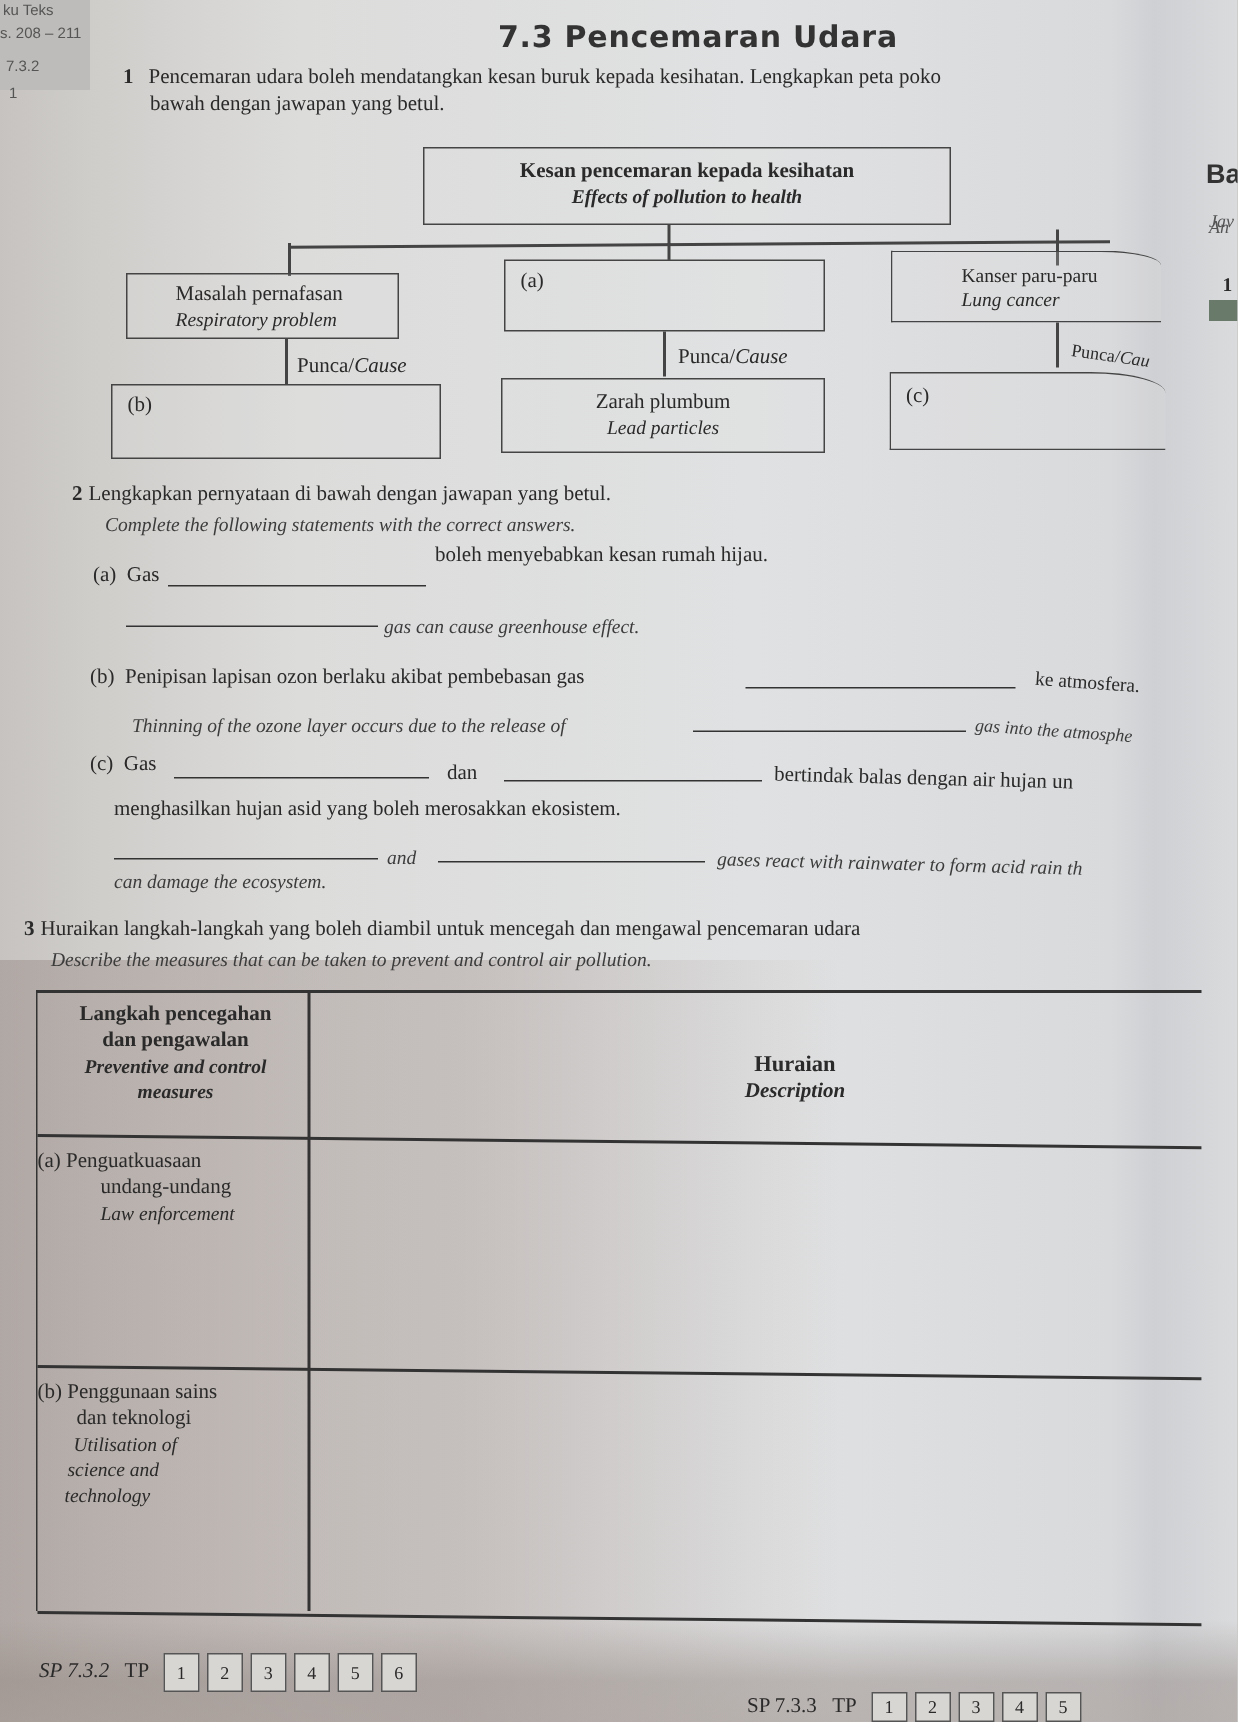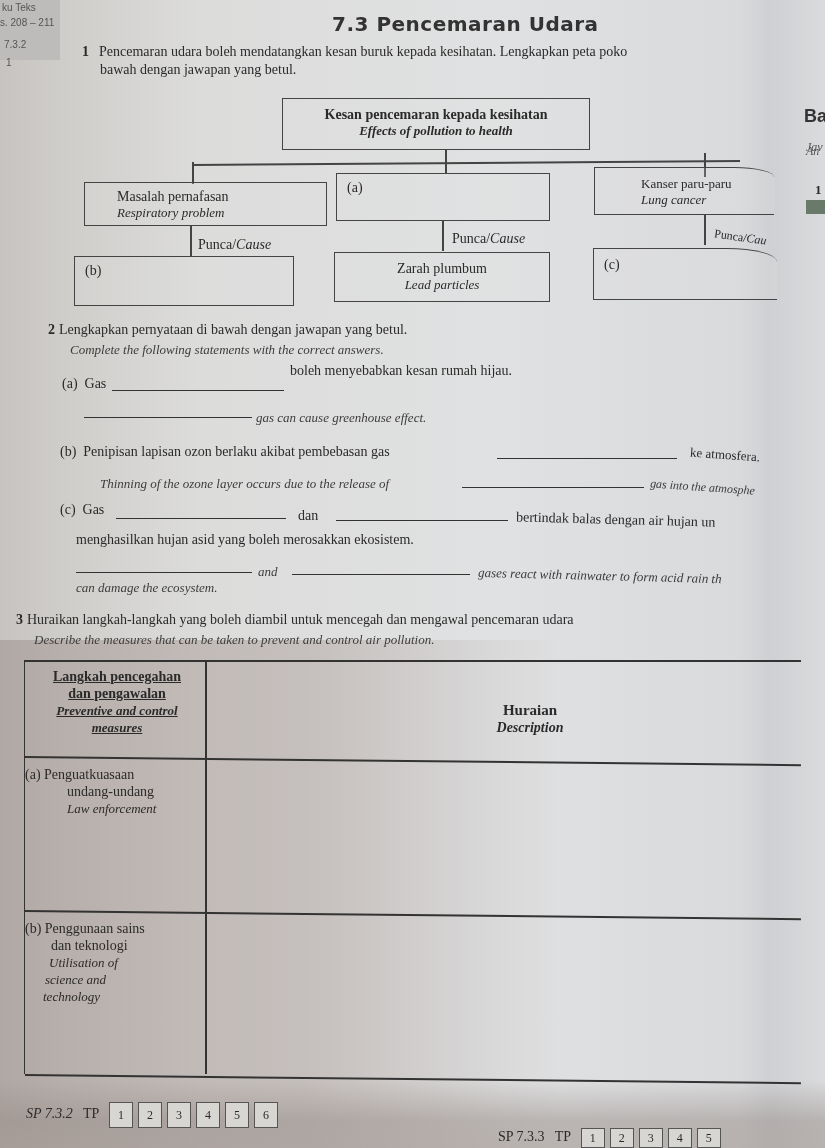--- a/index.html
+++ b/index.html
@@ -80,31 +80,31 @@
   <div class="abs it" style="left:806px; top:140px; font-size:12px; color:#555;">Jav</div>
   <div class="abs it" style="left:806px; top:144px; font-size:12px; color:#555;">An</div>
   <div class="abs b" style="left:815px; top:182px; font-size:13px;">1</div>
   <div class="abs" style="left:806px; top:200px; width:19px; height:14px; background:#6a7a6a;"></div>
 
   <div class="abs q" style="left:82px; top:44px; width:740px; white-space:nowrap;">
     <span class="num">1</span><span>Pencemaran udara boleh mendatangkan kesan buruk kepada kesihatan. Lengkapkan peta poko</span>
   </div>
   <div class="abs q" style="left:100px; top:62px;">bawah dengan jawapan yang betul.</div>
 
-  <div class="box" style="left:282px; top:98px; width:308px; height:52px; text-align:center; padding-top:8px;">
+  <div class="box" style="left:282px; top:98px; width:352px; height:52px; text-align:center; padding-top:8px;">
     <div class="b" style="font-size:14px;">Kesan pencemaran kepada kesihatan</div>
     <div class="it b" style="font-size:13px;">Effects of pollution to health</div>
   </div>
   <div class="line vline" style="left:445px; top:150px; height:13px;"></div>
   <div class="line hline" style="left:192px; top:162px; width:548px; transform:rotate(-0.4deg);"></div>
   <div class="line vline" style="left:192px; top:162px; height:22px;"></div>
   <div class="line vline" style="left:445px; top:162px; height:12px;"></div>
   <div class="line vline" style="left:704px; top:153px; height:24px;"></div>
 
-  <div class="box" style="left:84px; top:182px; width:243px; height:44px; padding:6px 0 0 32px;">
+  <div class="box" style="left:84px; top:182px; width:182px; height:44px; padding:6px 0 0 32px;">
     <div>Masalah pernafasan</div>
     <div class="it" style="font-size:13px;">Respiratory problem</div>
   </div>
   <div class="line vline" style="left:190px; top:226px; height:30px;"></div>
   <div class="abs" style="left:198px; top:237px; font-size:14px;">
     <span>Punca/</span><span class="it">Cause</span>
   </div>
   <div class="box" style="left:74px; top:256px; width:220px; height:50px; padding:6px 0 0 10px;">
     <span>(b)</span>
   </div>
@@ -146,21 +146,21 @@
   <div class="abs q" style="left:290px; top:363px;">boleh menyebabkan kesan rumah hijau.</div>
   <div class="abs blank" style="left:84px; top:405px; width:168px;"></div>
   <div class="abs sub-it" style="left:256px; top:410px;">gas can cause greenhouse effect.</div>
 
   <div class="abs q" style="left:60px; top:444px;">
     <span>(b)</span>&nbsp;
     <span>Penipisan lapisan ozon berlaku akibat pembebasan gas</span>
   </div>
   <div class="abs blank" style="left:497px; top:446px; width:180px;"></div>
   <div class="abs q" style="left:690px; top:447px; font-size:13px; transform:rotate(4deg);">ke atmosfera.</div>
-  <div class="abs sub-it" style="left:88px; top:476px;margin-left:12px;">Thinning of the ozone layer occurs due to the release of</div>
+  <div class="abs sub-it" style="left:88px; top:476px;">Thinning of the ozone layer occurs due to the release of</div>
   <div class="abs blank" style="left:462px; top:475px; width:182px;"></div>
   <div class="abs sub-it" style="left:650px; top:480px; font-size:12px; transform:rotate(4deg);">gas into the atmosphe</div>
 
   <div class="abs q" style="left:60px; top:502px;">
     <span>(c)</span>&nbsp;
     <span>Gas</span>
   </div>
   <div class="abs blank" style="left:116px; top:506px; width:170px;"></div>
   <div class="abs q" style="left:298px; top:508px;">dan</div>
   <div class="abs blank" style="left:336px; top:508px; width:172px;"></div>
@@ -176,21 +176,21 @@
     <span class="num" style="margin-right:4px;">3</span><span>Huraikan langkah-langkah yang boleh diambil untuk mencegah dan mengawal pencemaran udara</span>
   </div>
   <div class="abs sub-it" style="left:34px; top:632px;">Describe the measures that can be taken to prevent and control air pollution.</div>
 
   <div class="table">
     <div class="line vline" style="left:180px; top:0; height:412px; background:#333;"></div>
     <div class="line hline" style="left:0; top:94px; width:776px; background:#333; transform:rotate(0.6deg); transform-origin:left;"></div>
     <div class="line hline" style="left:0; top:248px; width:776px; background:#333; transform:rotate(0.6deg); transform-origin:left;"></div>
     <div class="line hline" style="left:0; top:412px; width:776px; background:#333; transform:rotate(0.6deg); transform-origin:left;"></div>
 
-    <div class="tcell" style="left:4px; top:6px; width:176px; text-align:center;text-decoration:underline;">
+    <div class="tcell" style="left:4px; top:6px; width:176px; text-align:center;">
       <div class="b">Langkah pencegahan</div>
       <div class="b">dan pengawalan</div>
       <div class="b it" style="font-size:13px;">Preventive and control</div>
       <div class="b it" style="font-size:13px;">measures</div>
     </div>
     <div class="tcell" style="left:0; top:104px; width:178px;">
       <div><span>(a)</span>&nbsp;<span>Penguatkuasaan</span></div>
       <div style="padding-left:42px;">undang-undang</div>
       <div class="it" style="padding-left:42px; font-size:13px;">Law enforcement</div>
     </div>

